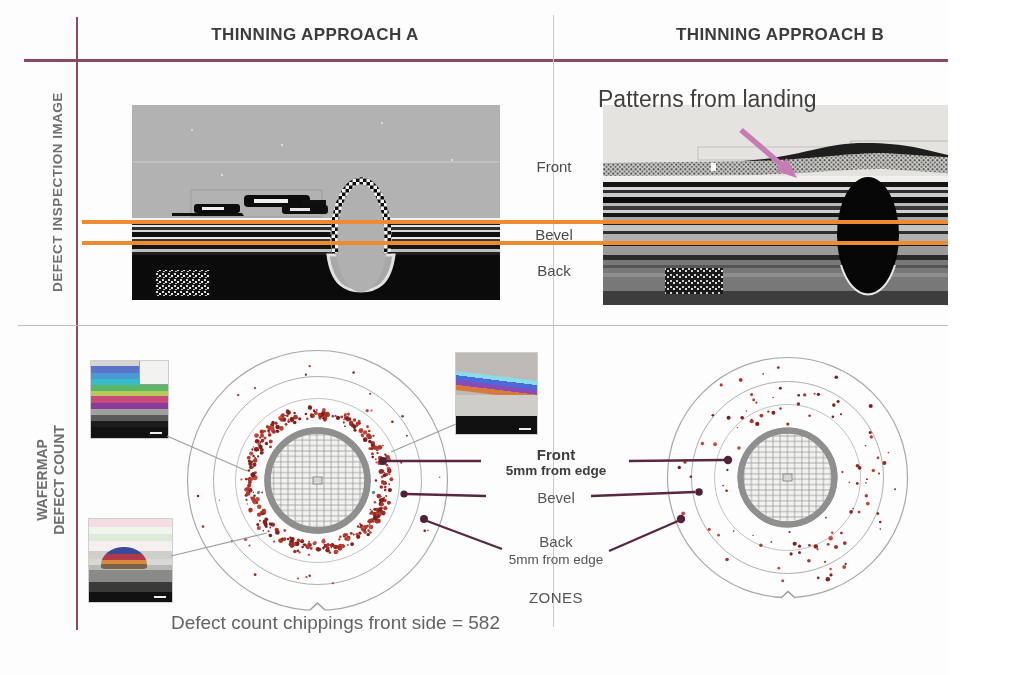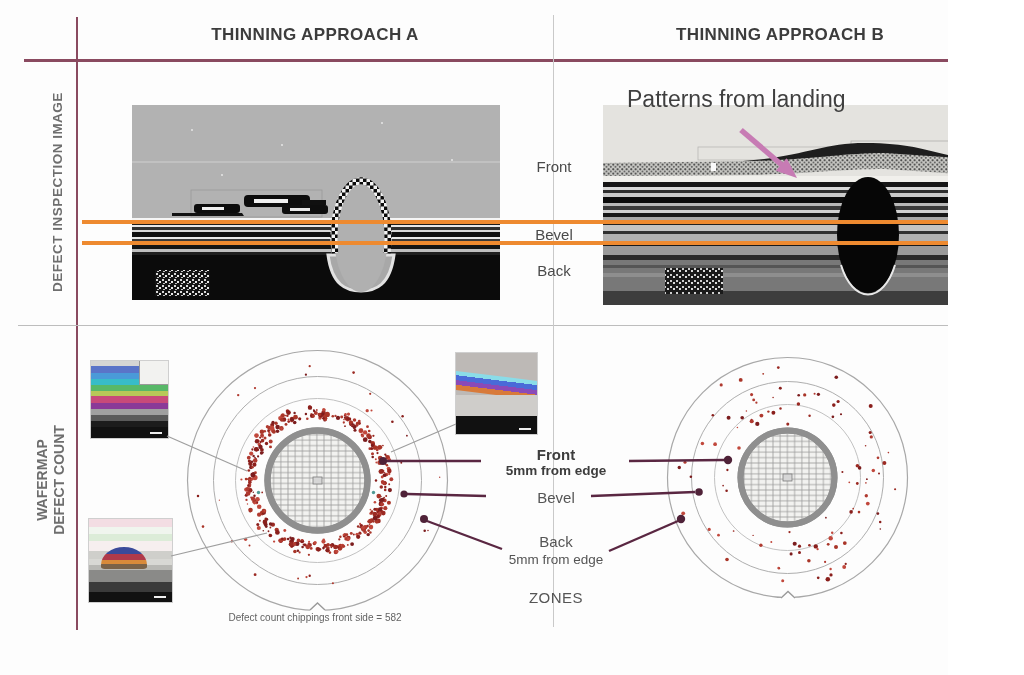--- a/index.html
+++ b/index.html
@@ -24,21 +24,21 @@
   }
   .side-1{left:57px;top:192px;font-size:13.5px;letter-spacing:.5px;}
   .side-2{left:51px;top:480px;font-size:14px;line-height:17px;}
   .insp-img{position:absolute;display:block;}
   .img-a{left:132px;top:105px;}
   .img-b{left:603px;top:105px;}
   .orange-line{position:absolute;left:82px;width:923px;height:4px;background:#ee8a30;z-index:6;}
   .ol-1{top:220px;} .ol-2{top:241px;}
   .annotation{
     position:absolute;left:598px;top:86px;width:330px;z-index:7;
-    font-size:23px;line-height:26px;color:#3f3f3f;margin-left:29px;
+    font-size:23px;line-height:26px;color:#3f3f3f;
   }
   .sec-label{position:absolute;width:80px;text-align:center;font-size:15px;color:#4a4a4a;z-index:7;}
   .sl-front{left:514px;top:158px;} .sl-bevel{left:514px;top:226px;} .sl-back{left:514px;top:262px;}
   .wafer{position:absolute;}
   .wafer-a{left:180px;top:343px;}
   .wafer-b{left:665px;top:355px;}
   .thumb{position:absolute;border:1px solid #cfcfcf;overflow:hidden;background:#bbb;}
   .thumb .blackbar{position:absolute;left:0;right:0;bottom:0;background:#111;}
   .thumb .scalebar{position:absolute;right:6px;bottom:4px;width:12px;height:2px;background:#eee;}
   .thumb1{left:90px;top:360px;width:77px;height:77px;
@@ -55,21 +55,21 @@
   .thumb3 .band{position:absolute;left:-6%;top:28%;width:112%;height:24%;transform:rotate(7deg);
     background:linear-gradient(#8adce8 0 22%,#4a6ad8 22% 48%,#8a4ab8 48% 72%,#d87a3a 72% 100%);}
   .thumb3 .lower{position:absolute;left:0;right:0;top:52%;height:26%;background:#cfcdca;}
   .zone-label{position:absolute;text-align:center;color:#555;z-index:7;}
   .zl-front-t{left:496px;top:446px;width:120px;font-size:15px;font-weight:bold;color:#3d3d3d;}
   .zl-front-s{left:486px;top:463px;width:140px;font-size:13.5px;font-weight:bold;color:#3d3d3d;}
   .zl-bevel{left:506px;top:489px;width:100px;font-size:15px;}
   .zl-back-t{left:506px;top:533px;width:100px;font-size:15px;}
   .zl-back-s{left:486px;top:552px;width:140px;font-size:13.5px;}
   .zl-zones{left:501px;top:583px;width:110px;font-size:15px;letter-spacing:.5px;margin-top:6px;}
-  .caption{position:absolute;top:612px;font-size:10px;color:#636363;text-align:center;}
+  .caption{position:absolute;top:612px;font-size:19px;color:#636363;text-align:right;}
   .cap-a{left:130px;width:370px;}
   .cap-b{left:610px;width:360px;}
   .overlay{position:absolute;left:0;top:0;z-index:8;pointer-events:none;}
 </style>
 </head>
 <body>
 
 <div class="stage">
 
   <div class="line maroon-v"></div>

